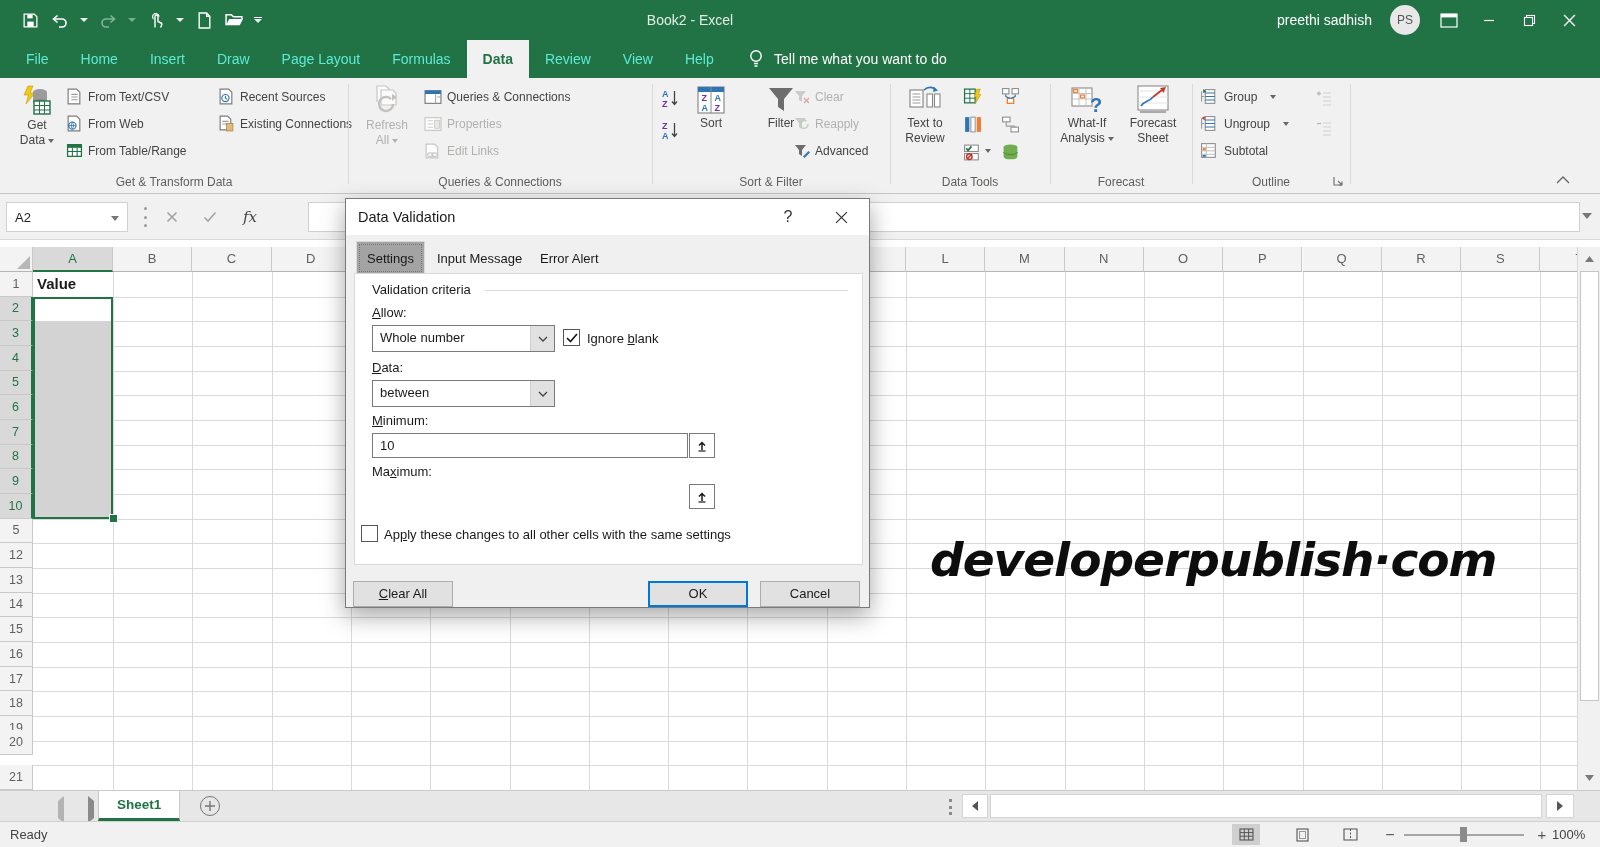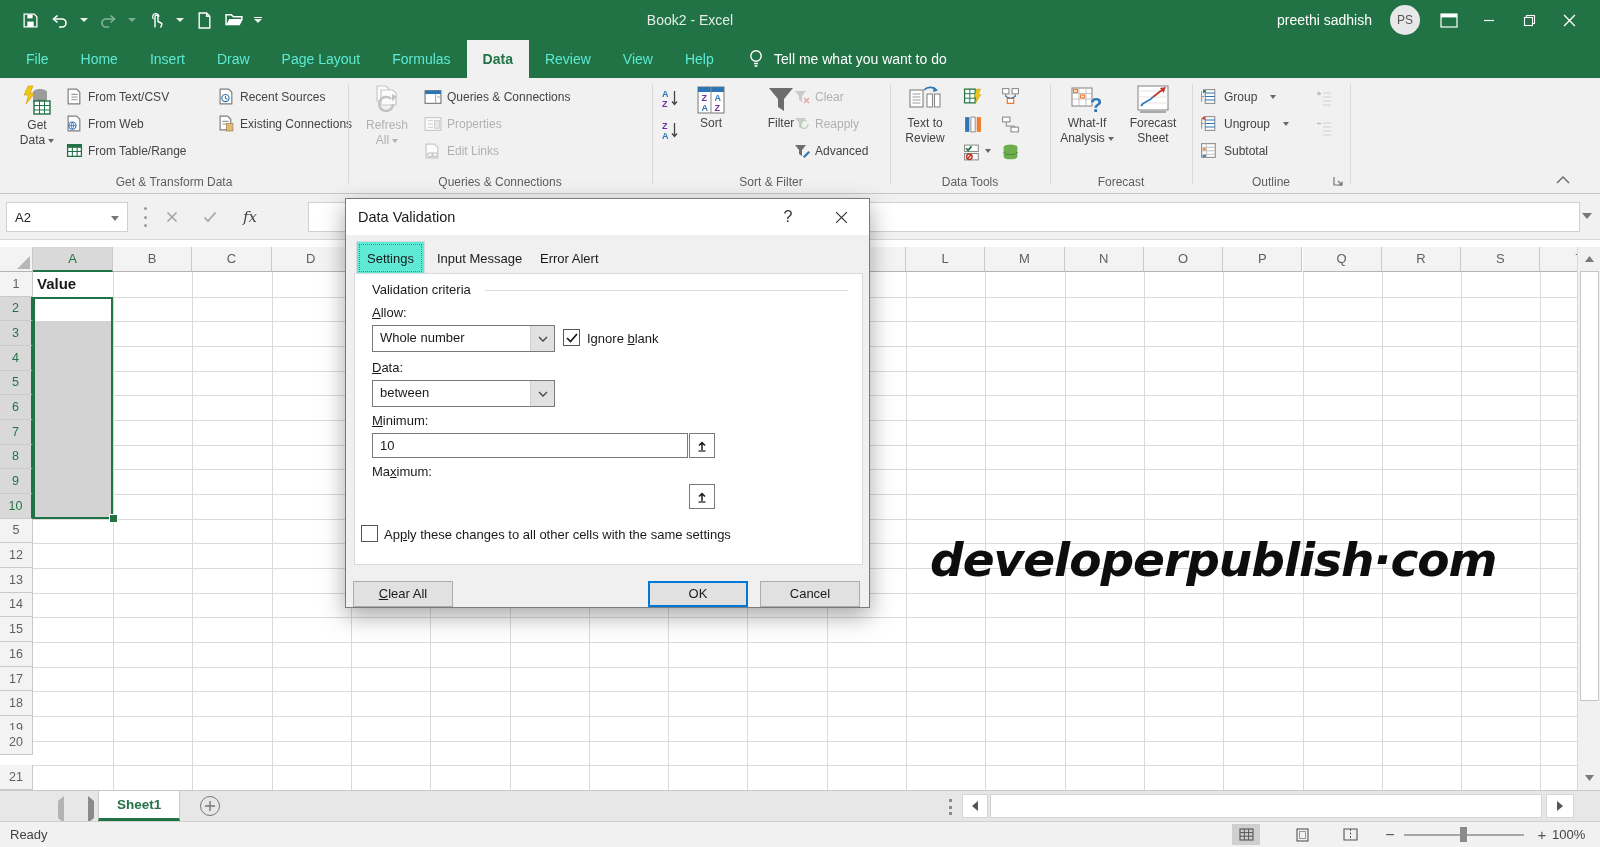--- a/index.html
+++ b/index.html
@@ -118,21 +118,21 @@
   
   #dialog{left:345px;top:198px;width:525px;height:410px;background:#f0f0f0;border:1px solid #7a7a7a;
           box-sizing:border-box;box-shadow:0 8px 22px rgba(0,0,0,.35);z-index:20;font-size:13px;color:#1a1a1a;}
   #dlg-title{position:absolute;left:0;top:0;right:0;height:36px;background:#fff;}
   #dlg-title-text{position:absolute;left:12px;top:0;height:36px;line-height:36px;font-size:14.5px;color:#1a1a1a;}
   #dlg-help{position:absolute;left:428px;top:4px;width:28px;height:28px;display:flex;align-items:center;justify-content:center;
             font-size:16px;color:#333;}
   #dlg-close{position:absolute;left:478px;top:4px;width:34px;height:28px;display:flex;align-items:center;justify-content:center;}
   .dtab{position:absolute;top:42px;height:33px;line-height:33px;padding:0 10px;font-size:13px;color:#1a1a1a;
         border:1px solid transparent;box-sizing:border-box;}
-  .dtab.active{background:#5eead4;border:1px solid #d9d9d9;border-bottom:1px solid #fff;height:34px;outline:1px dotted #777;outline-offset:-4px;}
+  .dtab.active{background:#a3a3a3;border:1px solid #d9d9d9;border-bottom:1px solid #fff;height:34px;outline:1px dotted #777;outline-offset:-4px;}
   #dlg-page{position:absolute;left:8px;top:74px;width:509px;height:292px;background:#fff;border:1px solid #d9d9d9;box-sizing:border-box;}
   .grp-label{position:absolute;left:17px;top:8px;background:#fff;padding-right:8px;color:#1a1a1a;}
   .grp-line{position:absolute;left:130px;right:14px;top:16px;height:1px;background:#dcdcdc;}
   .fld-label{position:absolute;left:17px;color:#1a1a1a;}
   .fld-label u, .dbtn u, .chklbl u{text-decoration:underline;}
   .combo{position:absolute;left:17px;width:183px;height:27px;border:1px solid #7a7a7a;background:#fff;box-sizing:border-box;display:flex;}
   .combo-text{flex:1;padding:4px 0 0 7px;color:#1a1a1a;}
   .combo-btn{width:23px;background:#e1e1e1;border-left:1px solid #cfcfcf;display:flex;align-items:center;justify-content:center;}
   .tfield{position:absolute;left:17px;width:316px;height:25px;border:1px solid #7a7a7a;background:#fff;box-sizing:border-box;
           padding:4px 0 0 7px;color:#1a1a1a;}

